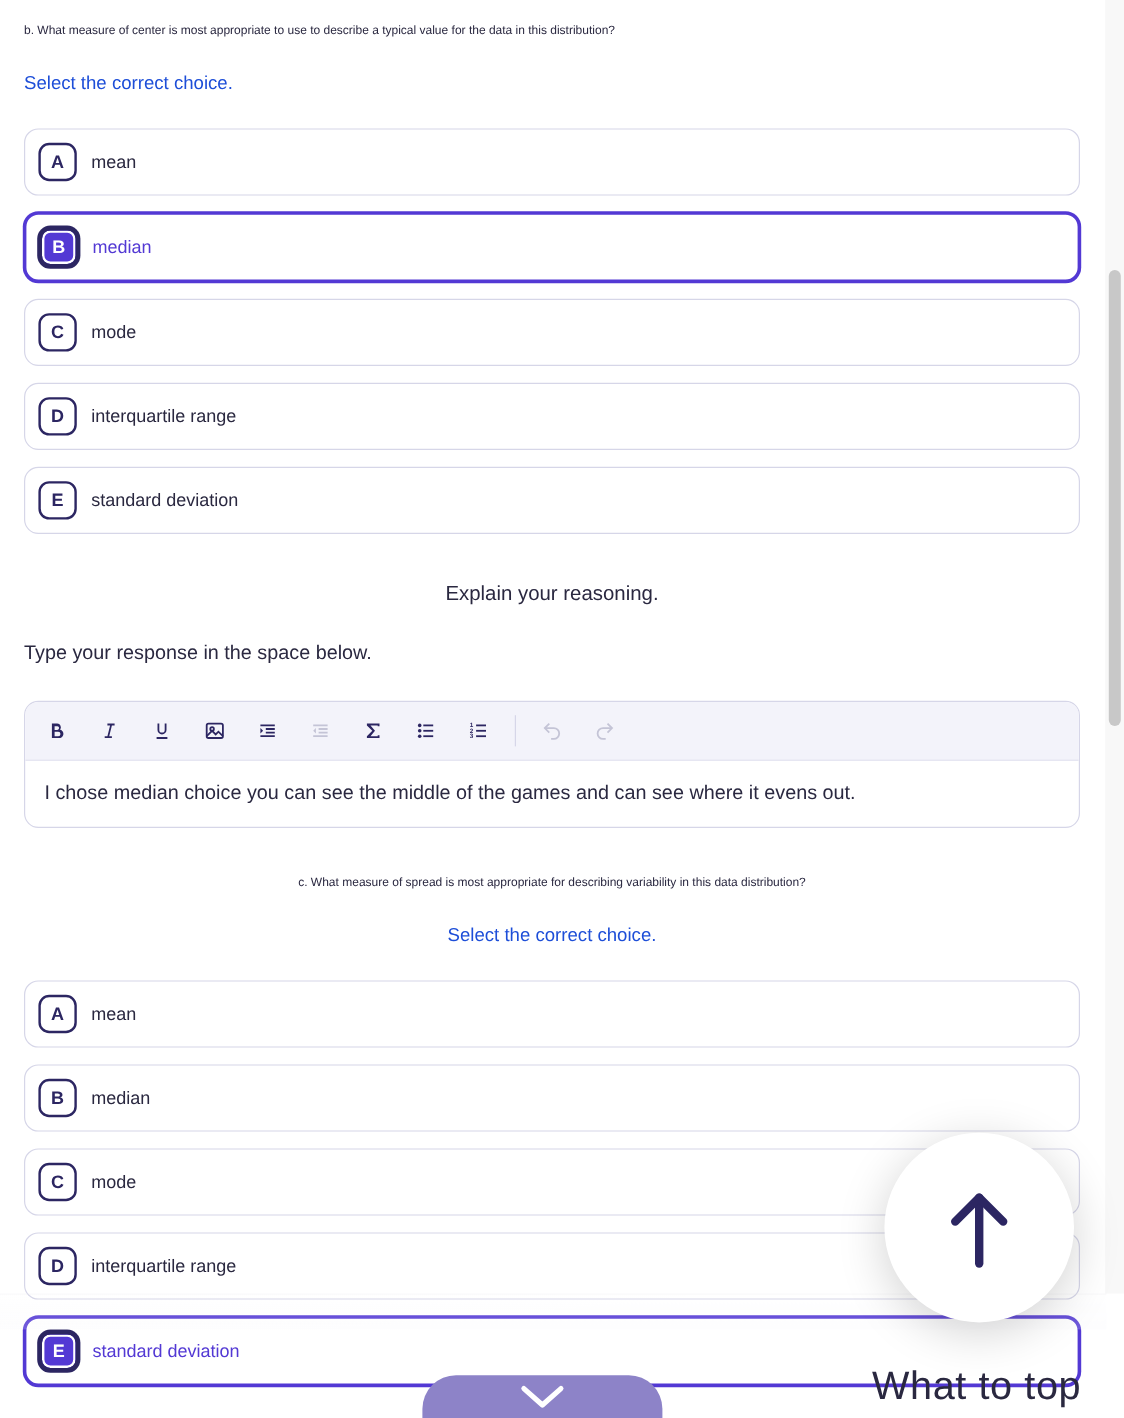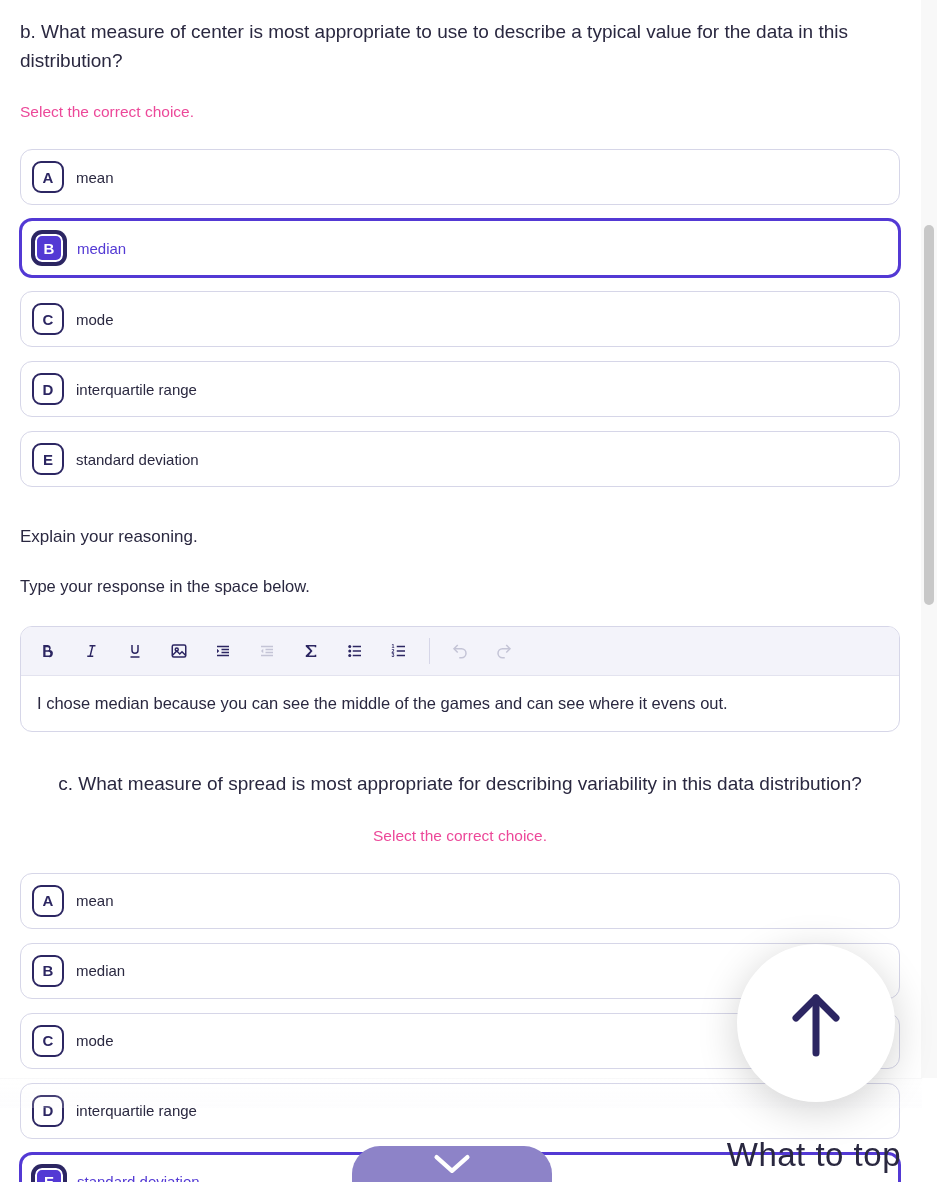--- a/index.html
+++ b/index.html
@@ -27,38 +27,39 @@
       position: absolute;
       right: 3px;
       top: 225px;
       width: 10px;
       height: 380px;
       background: #c8c8c8;
       border-radius: 5px;
     }
     .question-text {
       color: #2a2840;
-      font-size: 19px;
+      font-size: 10px;
       line-height: 1.5;
       margin-bottom: 28px;
     }
     .instruction {
-      color: #ec4899;
+      color: #1d4ed8;
       font-size: 15.5px;
       margin-bottom: 28px;
     }
     .type-instruction {
       color: #2a2840;
       font-size: 16.5px;
       margin-bottom: 30px;
     }
     .explain {
       color: #2a2840;
       font-size: 17px;
       margin: 40px 0 30px 0;
+      text-align: center;
     }
     .choices { display: flex; flex-direction: column; gap: 14px; }
     .choice {
       border: 1.5px solid #d6d6e8;
       border-radius: 12px;
       padding: 11px 11px;
       display: flex;
       align-items: center;
       gap: 12px;
       cursor: pointer;
@@ -274,21 +275,21 @@
             <path d="M4 9h10a6 6 0 0 1 0 12h-3"></path>
           </svg>
       </div>
       <div class="tool-btn disabled">
         <svg viewBox="0 0 24 24" width="18" height="18" fill="none" stroke="currentColor" stroke-width="2">
             <path d="M15 14l5-5-5-5"></path>
             <path d="M20 9H10a6 6 0 0 0 0 12h3"></path>
           </svg>
       </div>
     </div>
-    <div class="editor-body">I chose median because you can see the middle of the games and can see where it evens out.</div>
+    <div class="editor-body">I chose median choice you can see the middle of the games and can see where it evens out.</div>
   </div>
 
   <div class="question-c">
     <div class="question-text">c. What measure of spread is most appropriate for describing variability in this data distribution?</div>
     <div class="instruction">Select the correct choice.</div>
 
     <div class="choices">
       <div class="choice">
         <div class="letter-badge">A</div>
         <div class="choice-label">mean</div>

